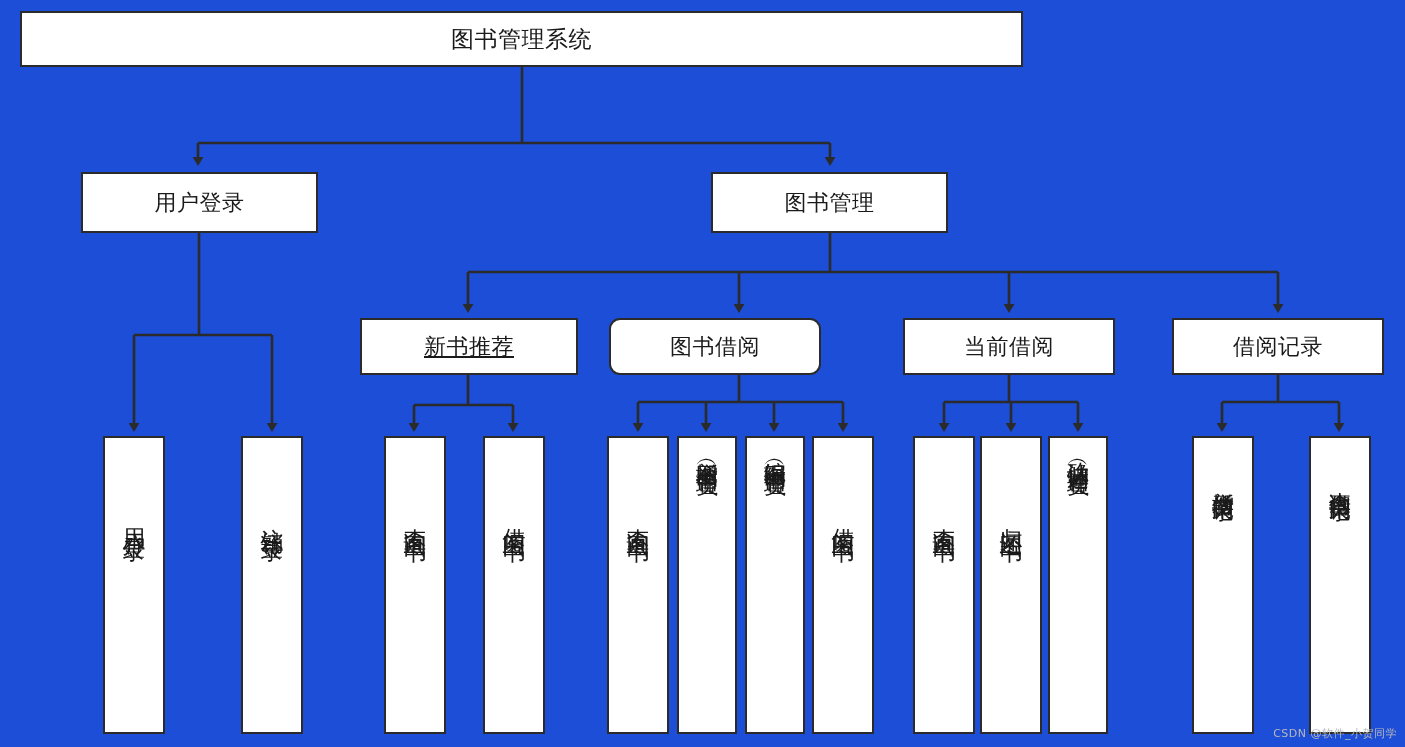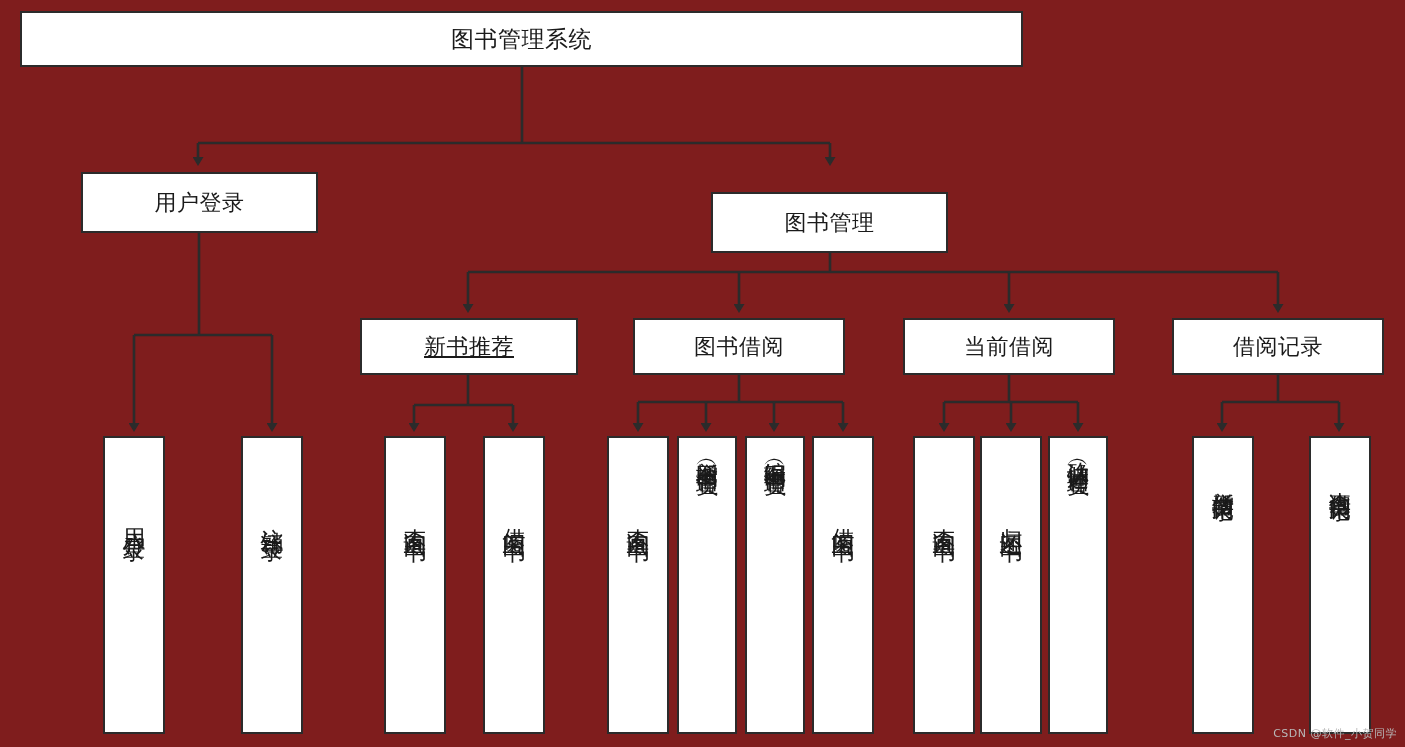--- a/index.html
+++ b/index.html
@@ -7,21 +7,21 @@
     padding: 0;
     background: #ffffff;
   }
   body {
     font-family: "DejaVu Sans", "Liberation Sans", sans-serif;
   }
   #canvas {
     position: relative;
     width: 1405px;
     height: 747px;
-    background: #7f1d1d;
+    background: #1d4ed8;
     overflow: hidden;
   }
   svg.edges {
     position: absolute;
     left: 0;
     top: 0;
     width: 1405px;
     height: 747px;
     pointer-events: none;
   }
@@ -134,29 +134,29 @@
   </svg>
 
   <div class="node horiz root" style="left:20px; top:11px; width:1003px; height:56px;">
     <span class="label">图书管理系统</span>
   </div>
 
   <div class="node horiz" style="left:81px; top:172px; width:237px; height:61px;">
     <span class="label">用户登录</span>
   </div>
 
-  <div class="node horiz" style="left:711px; top:172px; width:237px; height:61px;margin-top:20px;">
+  <div class="node horiz" style="left:711px; top:172px; width:237px; height:61px;">
     <span class="label">图书管理</span>
   </div>
 
   <div class="node horiz" style="left:360px; top:318px; width:218px; height:57px;text-decoration:underline;">
     <span class="label">新书推荐</span>
   </div>
 
-  <div class="node horiz" style="left:633px; top:318px; width:212px; height:57px;">
+  <div class="node horiz" style="left:609px; top:318px; width:212px; height:57px;border-radius:11px;">
     <span class="label">图书借阅</span>
   </div>
 
   <div class="node horiz" style="left:903px; top:318px; width:212px; height:57px;">
     <span class="label">当前借阅</span>
   </div>
 
   <div class="node horiz" style="left:1172px; top:318px; width:212px; height:57px;">
     <span class="label">借阅记录</span>
   </div>

